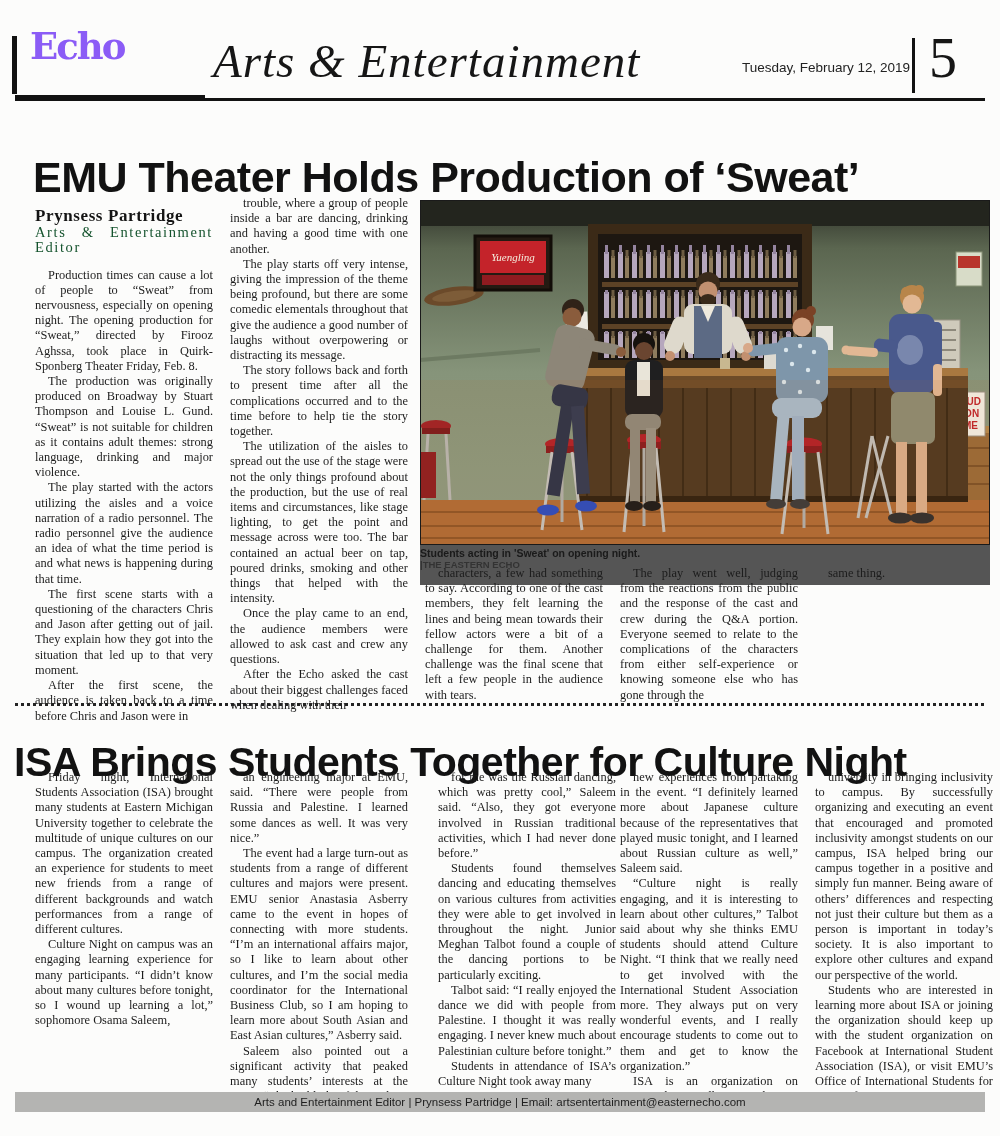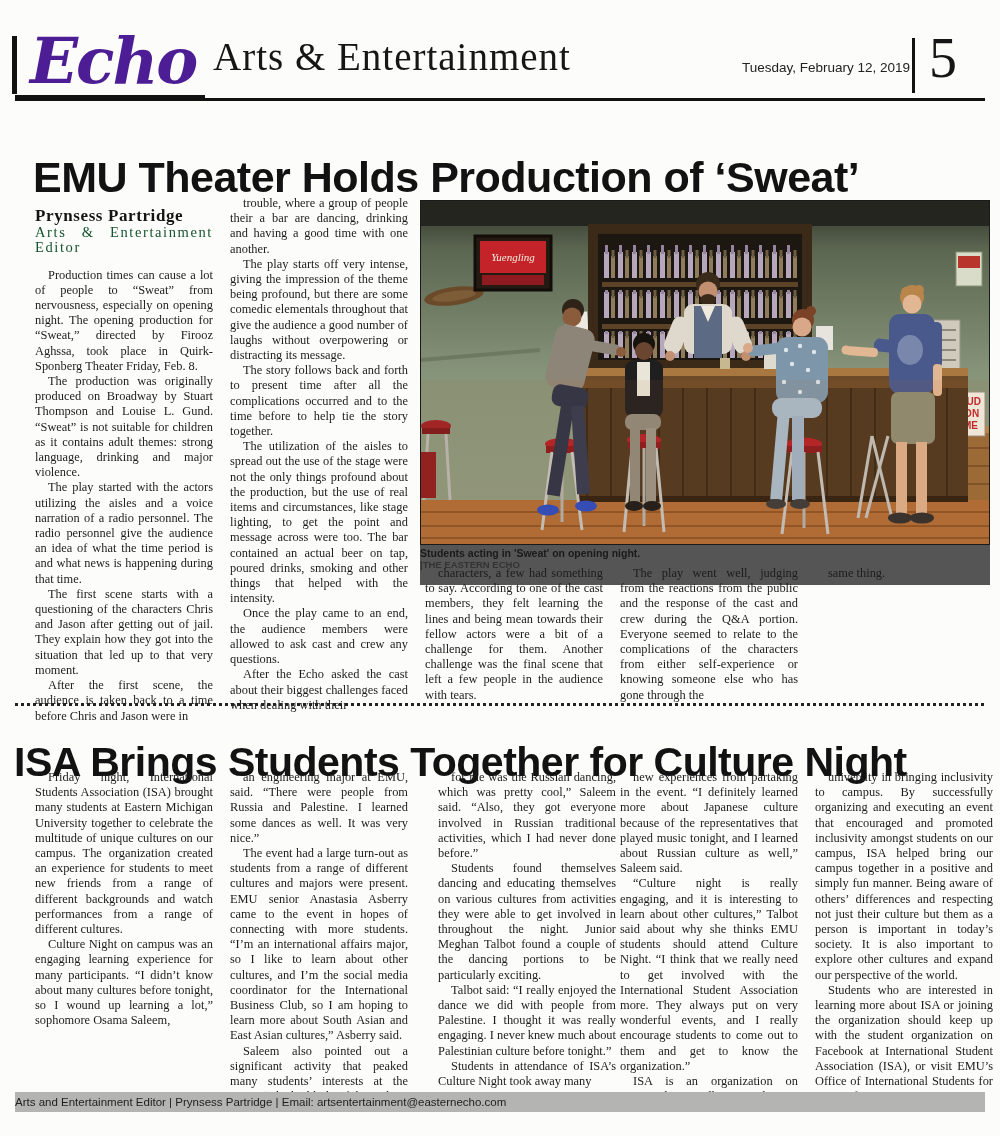--- a/index.html
+++ b/index.html
@@ -2,25 +2,25 @@
 <html><head>
 <meta charset="utf-8">
 <style>
   html,body{margin:0;padding:0;background:#e8e8e8;}
   #page{position:relative;width:1000px;height:1136px;background:#fcfcfb;overflow:hidden;
         font-family:"Liberation Serif",serif;color:#1b1b1b;}
 
   
   .mast-leftbar{position:absolute;left:12px;top:36px;width:5px;height:58px;background:#121212;}
   .mast-logo{position:absolute;left:30px;top:24px;font-family:"DejaVu Serif",serif;
-             font-weight:700;font-size:63px;letter-spacing:-2px;color:#4c1d95;font-style:italic;}
+             font-weight:700;font-size:37px;letter-spacing:-2px;color:#8b5cf6;}
   .mast-logo-underline{position:absolute;left:15px;top:95px;width:190px;height:6px;background:#121212;}
   .mast-rule{position:absolute;left:15px;top:98px;width:970px;height:3px;background:#121212;}
   .mast-section{position:absolute;left:213px;top:34px;font-family:"Liberation Serif",serif;
-                font-size:39px;letter-spacing:1px;color:#161616;white-space:nowrap;}
+                font-style:italic;font-size:47px;letter-spacing:1px;color:#161616;white-space:nowrap;}
   .mast-date{position:absolute;left:742px;top:60px;font-family:"Liberation Sans",sans-serif;
              font-size:13.5px;color:#222;white-space:nowrap;}
   .mast-vbar{position:absolute;left:912px;top:38px;width:3px;height:55px;background:#121212;}
   .mast-pagenum{position:absolute;left:929px;top:26px;font-family:"Liberation Serif",serif;
                 font-size:56px;font-weight:400;color:#161616;}
 
   
   .headline{position:absolute;font-family:"Liberation Sans",sans-serif;color:#121212;
             letter-spacing:-0.5px;white-space:nowrap;}
   #headline1{left:33px;top:124px;font-size:43px;}
@@ -46,21 +46,21 @@
                font-size:10.5px;font-weight:700;color:#1a1a1a;flex-direction:column;}
   .caption-credit{font-size:9.5px;color:#333;}
 
   
   .dot-divider{position:absolute;left:15px;top:703px;width:970px;height:3px;
                background:repeating-linear-gradient(90deg,#242424 0 3px,transparent 3px 6px);}
 
   
   .footer-bar{position:absolute;left:15px;top:1092px;width:970px;height:20px;background:#b4b4b2;
               font-family:"Liberation Sans",sans-serif;font-size:11.5px;line-height:20px;
-              color:#1e1e1e;}
+              text-align:center;color:#1e1e1e;}
 </style>
 </head>
 <body>
 
 <div id="page">
 
   <header>
     <div class="mast-leftbar"></div>
     <div class="mast-logo">Echo</div>
     <div class="mast-logo-underline"></div>
@@ -82,21 +82,21 @@
         <p>Production times can cause a lot of people to “Sweat” from nervousness, especially on opening night. The opening production for “Sweat,” directed by Firooz Aghssa, took place in Quirk-Sponberg Theater Friday, Feb. 8.</p>
         <p>The production was originally produced on Broadway by Stuart Thompson and Louise L. Gund. “Sweat” is not suitable for children as it contains adult themes: strong language, drinking and major violence.</p>
         <p>The play started with the actors utilizing the aisles and a voice narration of a radio personnel. The radio personnel give the audience an idea of what the time period is and what news is happening during that time.</p>
         <p>The first scene starts with a questioning of the characters Chris and Jason after getting out of jail. They explain how they got into the situation that led up to that very moment.</p>
         <p>After the first scene, the audience is taken back to a time before Chris and Jason were in</p>
       </div>
   </div>
 
   <div class="bodycol cont" style="left:230px;top:196px;">
     <div>
-        <p>trouble, where a group of people their a bar are dancing, drinking and having a good time with one another.</p>
+        <p>trouble, where a group of people inside a bar are dancing, drinking and having a good time with one another.</p>
         <p>The play starts off very intense, giving the impression of the theme being profound, but there are some comedic elementals throughout that give the audience a good number of laughs without overpowering or distracting its message.</p>
         <p>The story follows back and forth to present time after all the complications occurred and to the time before to help tie the story together.</p>
         <p>The utilization of the aisles to spread out the use of the stage were not the only things profound about the production, but the use of real items and circumstances, like stage lighting, to get the point and message across were too. The bar contained an actual beer on tap, poured drinks, smoking and other things that helped with the intensity.</p>
         <p>Once the play came to an end, the audience members were allowed to ask cast and crew any questions.</p>
         <p>After the Echo asked the cast about their biggest challenges faced when dealing with their</p>
       </div>
   </div>
 
   <div class="photo-wrap">
     <svg width="570" height="345" viewBox="0 0 570 345">

